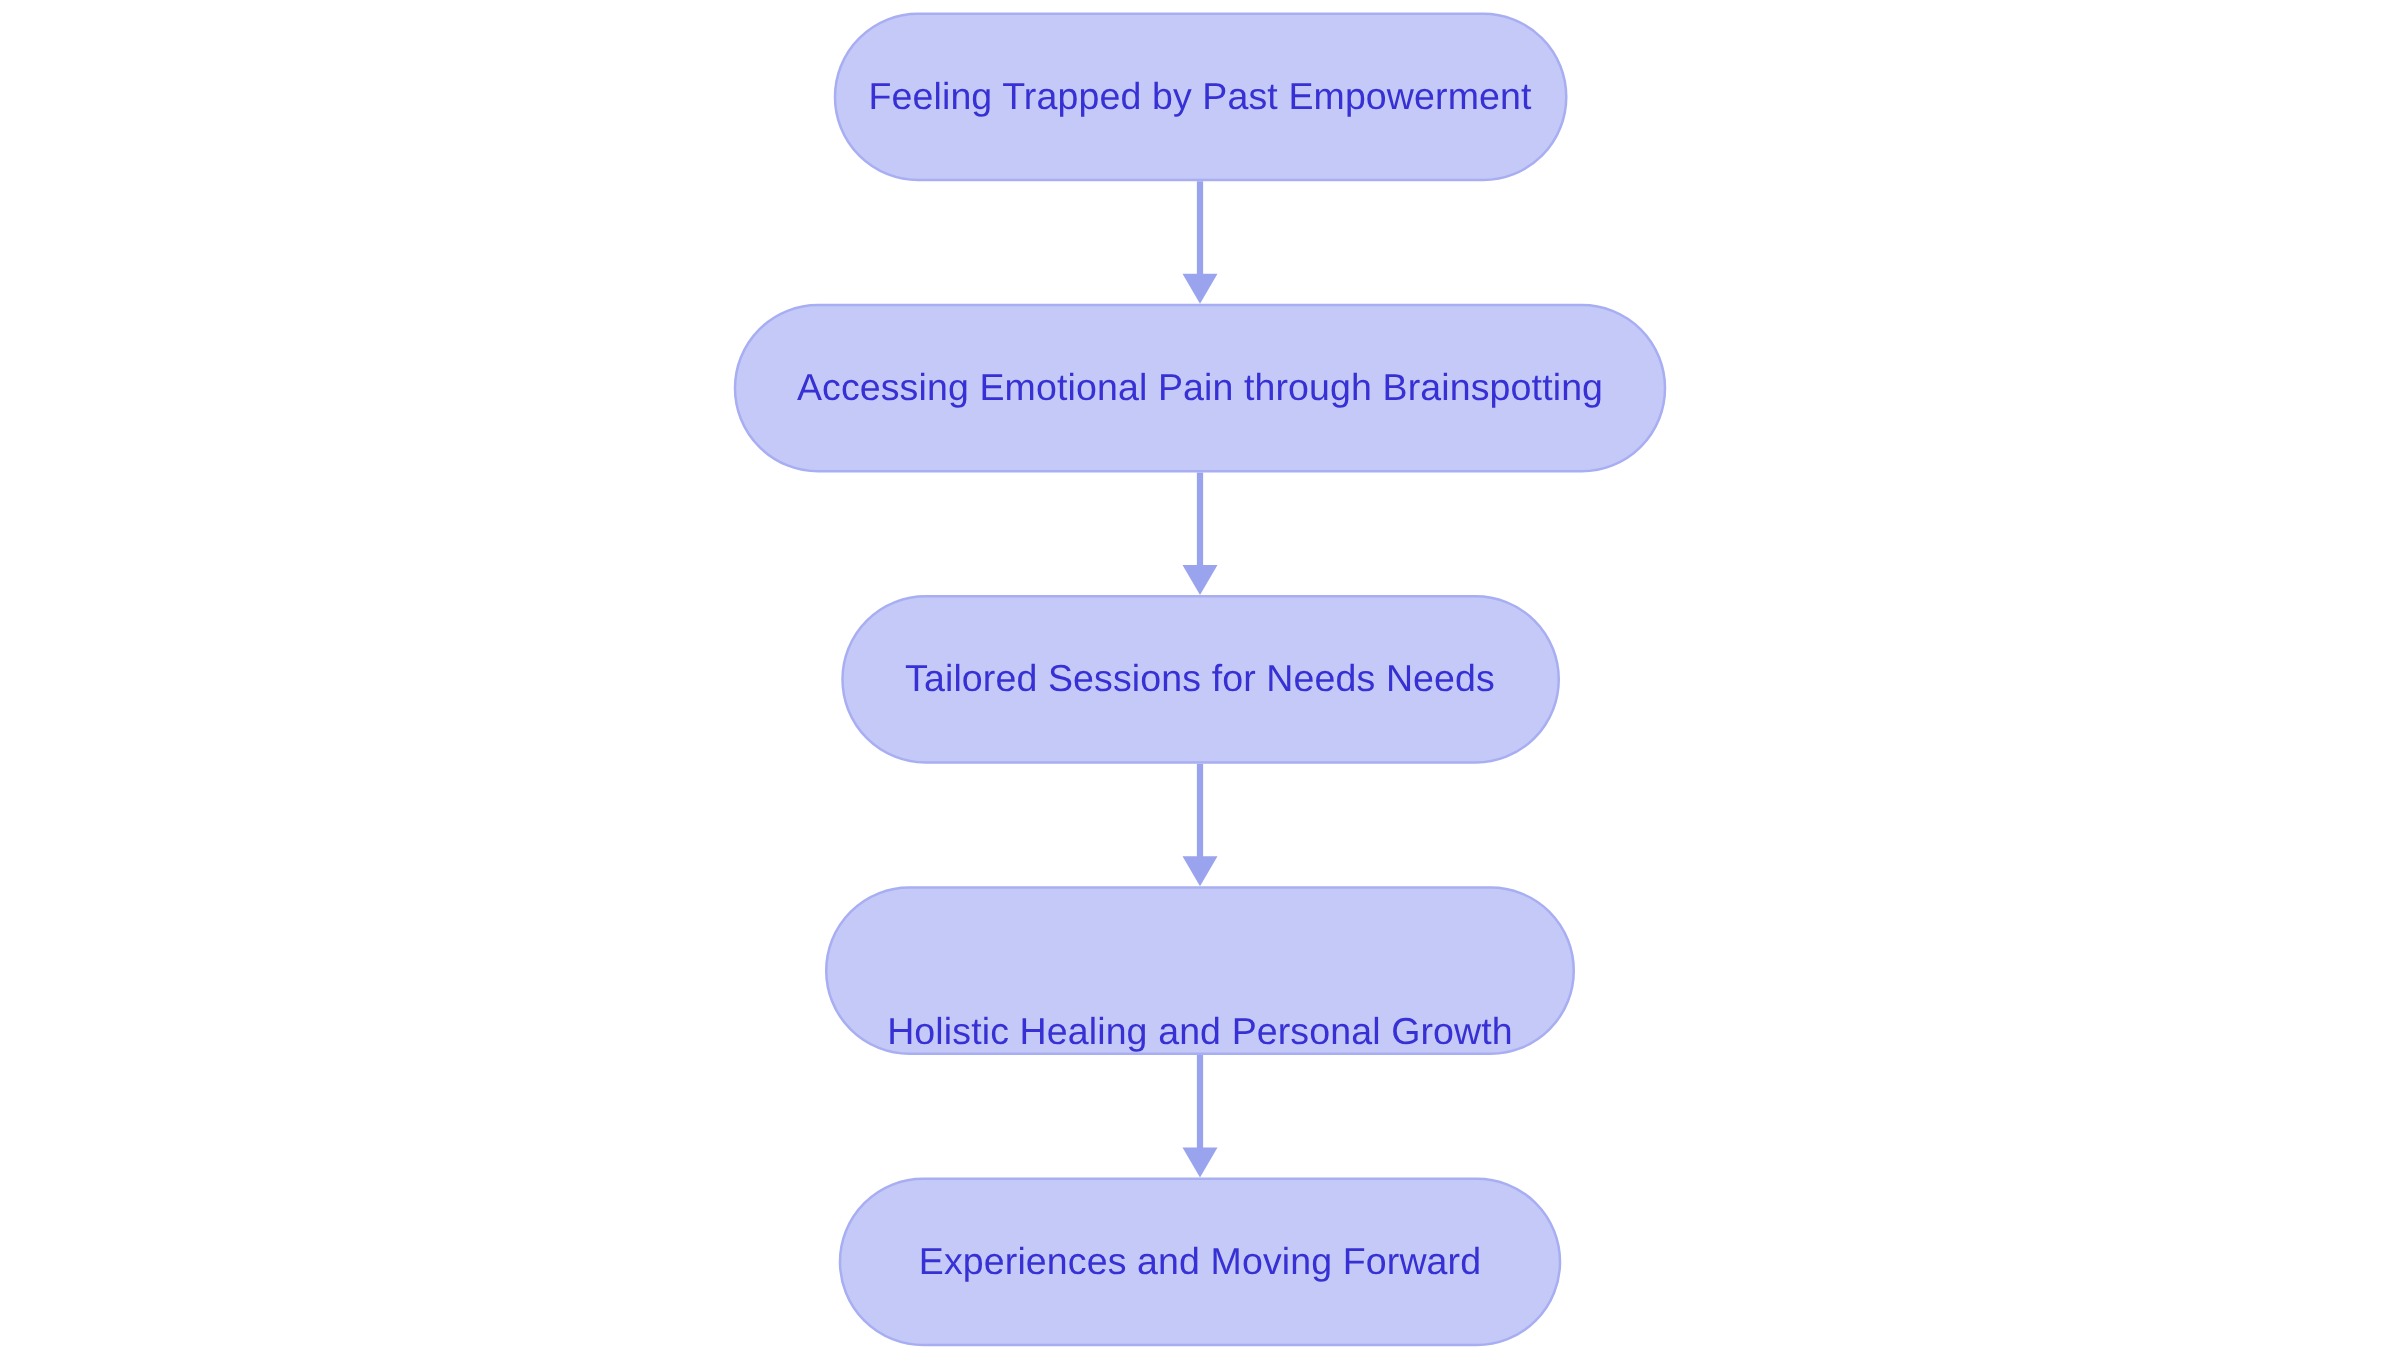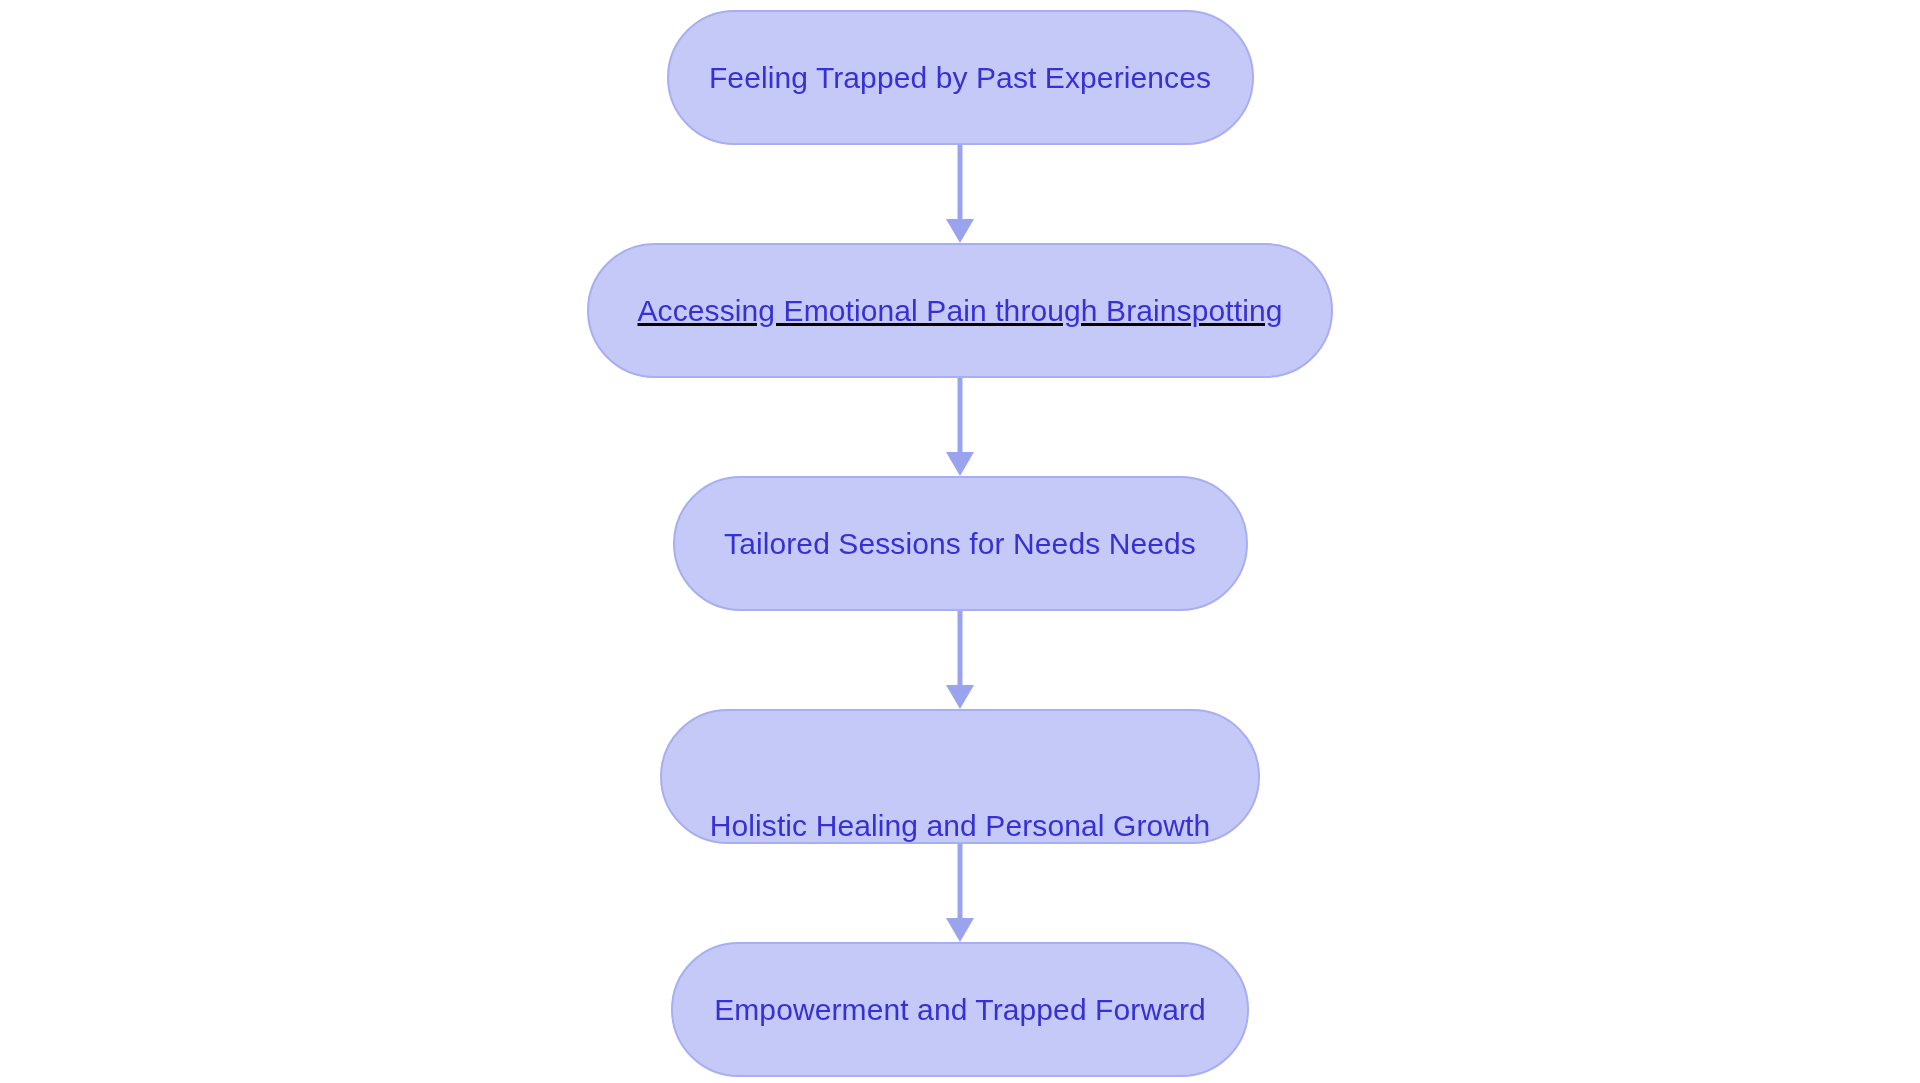--- a/index.html
+++ b/index.html
@@ -43,21 +43,21 @@
     font-size: 30px;
     font-family: "Liberation Sans", sans-serif;
     font-weight: 400;
     letter-spacing: 0.1px;
     white-space: nowrap;
     text-align: center;
     line-height: 1.1;
   }
 
   .node-w1 { width: 587px; }
-  .node-w2 { width: 746px; text-decoration: underline; }
+  .node-w2 { width: 746px; }
   .node-w3 { width: 575px; }
   .node-w4 { width: 600px; align-items: flex-end; }
   .node-w5 { width: 578px; }
 
   .connector {
     width: 40px;
     height: 98px;
     position: relative;
     z-index: 1;
   }
@@ -85,21 +85,21 @@
   .spacer-top { height: 10px; width: 1px; }
 </style>
 </head>
 <body>
 
 <div id="flowchart">
 
   <div class="spacer-top"></div>
 
   <div class="node node-w1">
-    <span class="node-label">Feeling Trapped by Past Experiences</span>
+    <span class="node-label">Feeling Trapped by Past Empowerment</span>
   </div>
 
   <div class="connector">
     <div class="line"></div>
     <div class="head"></div>
   </div>
 
   <div class="node node-w2">
     <span class="node-label">Accessing Emotional Pain through Brainspotting</span>
   </div>
@@ -121,16 +121,16 @@
   <div class="node node-w4">
     <span class="node-label">Holistic Healing and Personal Growth</span>
   </div>
 
   <div class="connector">
     <div class="line"></div>
     <div class="head"></div>
   </div>
 
   <div class="node node-w5">
-    <span class="node-label">Empowerment and Trapped Forward</span>
+    <span class="node-label">Experiences and Moving Forward</span>
   </div>
 
 </div>
 
 </body></html>

